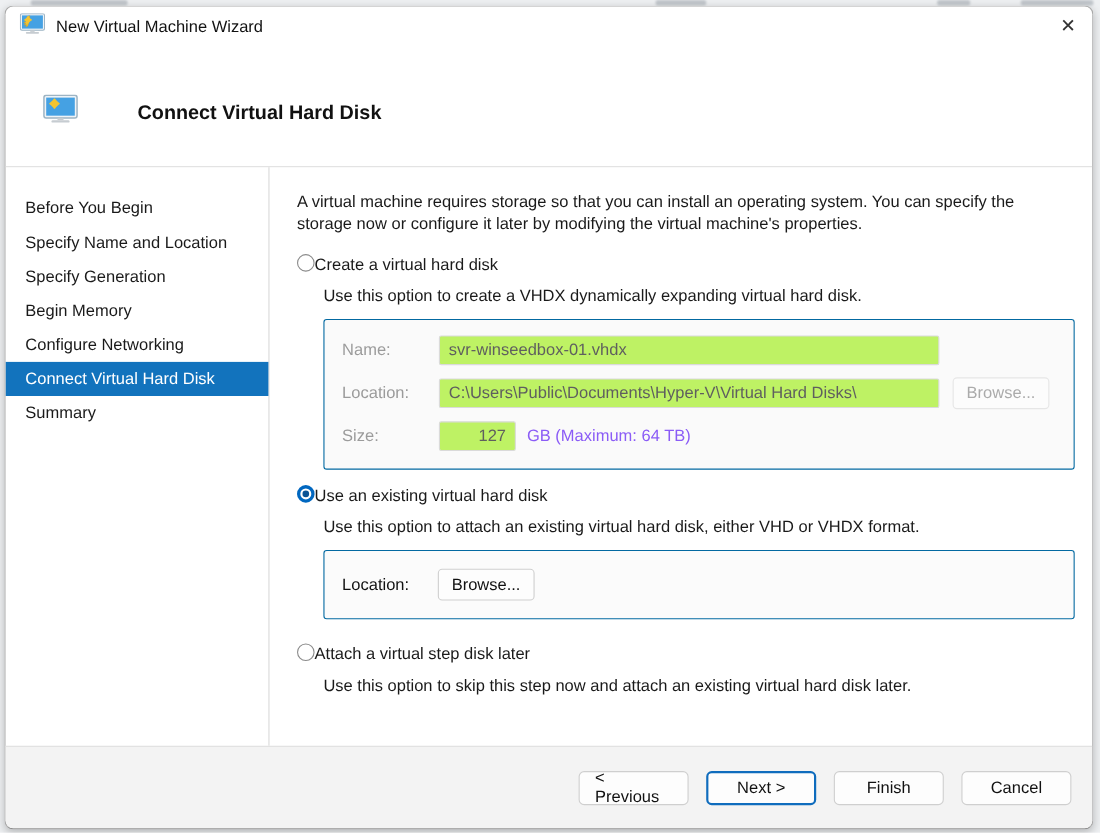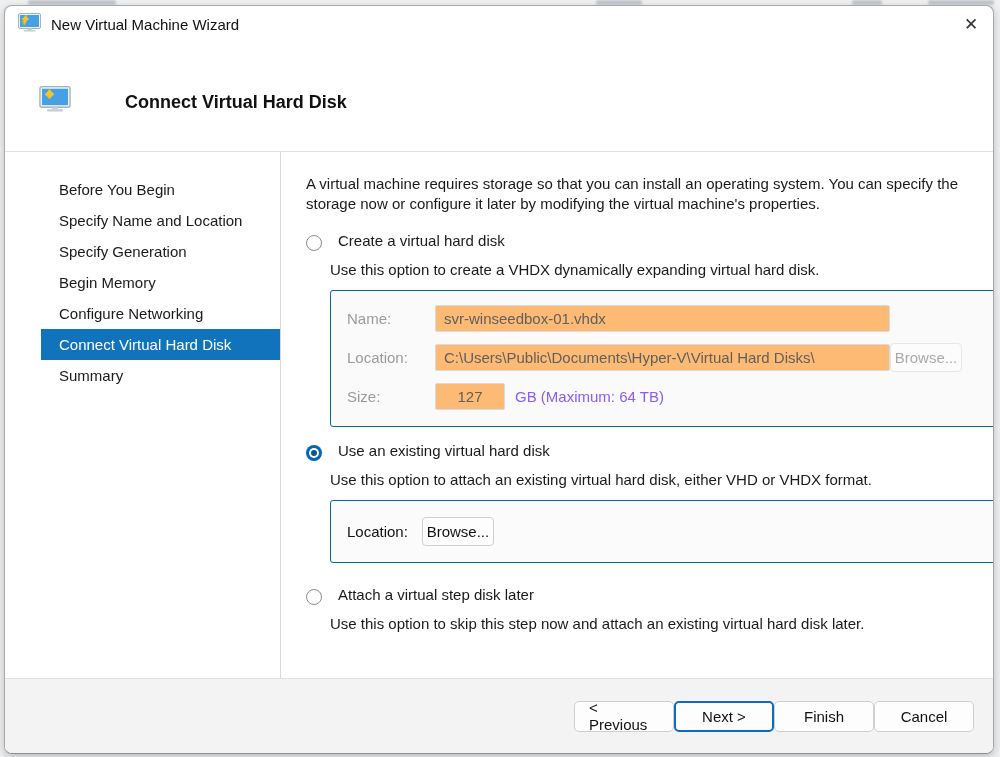--- a/index.html
+++ b/index.html
@@ -38,75 +38,75 @@
     font-size: 17px; color: #333; cursor: default;
   }
   .vm-icon { flex: none; }
 
   
   .header { height: 110px; flex: none; position: relative; border-bottom: 1px solid #e0e0e0; }
   .header .vm-icon-large { position: absolute; left: 34px; top: 44px; }
   .header .page-title { position: absolute; left: 120px; top: 50px; font-size: 18px; font-weight: bold; color: #111; }
 
   
-  .bodyrow { flex: 1; display: flex; min-height: 0; padding-left: 36px; }
+  .bodyrow { flex: 1; display: flex; min-height: 0; }
   .sidebar { width: 240px; flex: none; border-right: 1px solid #d9d9d9; padding-top: 22px; }
   .side-item { font-size: 15px; padding: 6px 6px 6px 18px; line-height: 19px; cursor: default; }
   .side-item.selected { background: #1273bd; color: #ffffff; }
 
   .content { flex: 1; padding: 22px 20px 0 25px; font-size: 15px; line-height: 1.3; }
   .intro { max-width: 705px; margin-bottom: 18px; }
 
-  .option-head { display: flex; align-items: flex-end; gap: 16px; margin-top: 14px; }
+  .option-head { display: flex; align-items: flex-start; gap: 0; margin-top: 14px; }
   .option-label { font-size: 15px; }
   .option-desc { margin: 9px 0 11px 24px; font-size: 15px; color: #1a1a1a; }
 
   .radio { width: 16px; height: 16px; flex: none; border-radius: 50%; border: 1px solid #8b8b8b; background: #fff; position: relative; }
   .radio.checked { border: none; background: #0067c0; }
   .radio.checked::after { content: ''; position: absolute; inset: 3px; border-radius: 50%; background: #ffffff; }
   .radio.checked::before { content: ''; position: absolute; inset: 5px; border-radius: 50%; background: #0b5394; z-index: 1; }
 
   .groupbox {
     margin-left: 24px; width: 683px;
     border: 1px solid #0369a1; border-radius: 3px;
     background: #fafafa; padding: 14px 16px;
   }
   .grouprow { display: flex; align-items: center; margin-bottom: 11px; }
   .grouprow:last-child { margin-bottom: 2px; }
   .field-label { width: 88px; flex: none; color: #9b9b9b; font-size: 15px; }
   .faux-input {
     height: 27px; display: flex; align-items: center; padding: 0 8px;
     font-size: 15px; border-radius: 2px; overflow: hidden; white-space: nowrap;
   }
-  .faux-input.disabled { background: #fdba74; border: 1px solid #dadada; color: #5f5f5f; }
+  .faux-input.disabled { background: #bef264; border: 1px solid #dadada; color: #5f5f5f; }
   .w-wide { width: 455px; }
-  .w-size { width: 70px; justify-content: center; }
+  .w-size { width: 70px; justify-content: flex-end; }
   .size-suffix { margin-left: 10px; color: #8b5cf6; }
 
   .btn {
     font-size: 15px; color: #111; background: #fdfdfd;
     border: 1px solid #cfcfcf; border-radius: 4px;
     height: 29px; padding: 0 14px; display: inline-flex; align-items: center; justify-content: center;
     cursor: default;
   }
   .btn.disabled { color: #ababab; border-color: #e6e6e6; background: #fcfcfc; }
-  .browse-spacer { width: 72px; flex: none; }
+  .browse-spacer { margin-left: 12px; width: 88px; flex: none; }
 
   .groupbox.existing { padding: 16px; display: flex; align-items: center; background: #fbfbfb; }
   .groupbox.existing .field-label2 { flex: none; margin-right: 14px; color: #111; font-size: 15px; }
   .faux-input.focused {
     width: 482px; background: #fff; color: #111;
     border: 1px solid #777; border-bottom: 2px solid #0f6cbd; border-radius: 3px 3px 0 0;
   }
   .caret { display: inline-block; width: 1px; height: 17px; background: #000; margin-left: 1px; }
 
   
   .footer {
     height: 75px; flex: none; background: #f3f3f3; border-top: 1px solid #e0e0e0;
-    display: flex; align-items: center; justify-content: flex-end; gap: 0; padding-right: 19px;
+    display: flex; align-items: center; justify-content: flex-end; gap: 16px; padding-right: 19px;
   }
   .footer .btn { width: 100px; height: 31px; border-radius: 5px; }
   .footer .btn.default { border: 2px solid #0f6cbd; }
 </style>
 </head>
 <body>
 
 <div class="frag frag1"></div>
 <div class="frag frag2"></div>
 <div class="frag frag3"></div>

